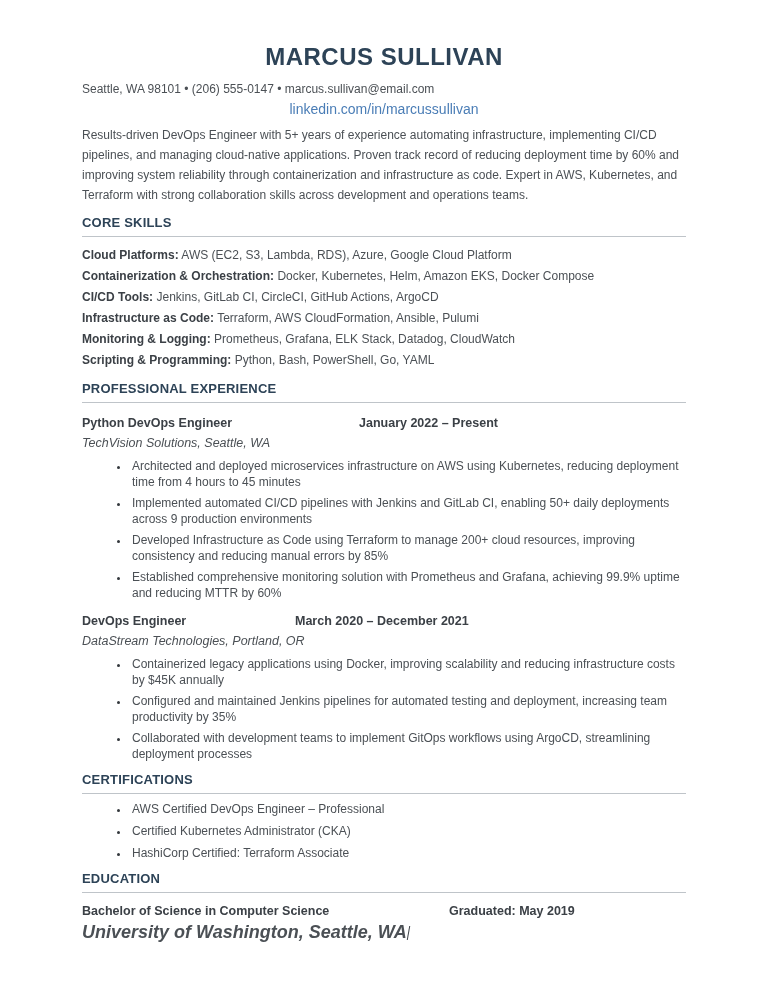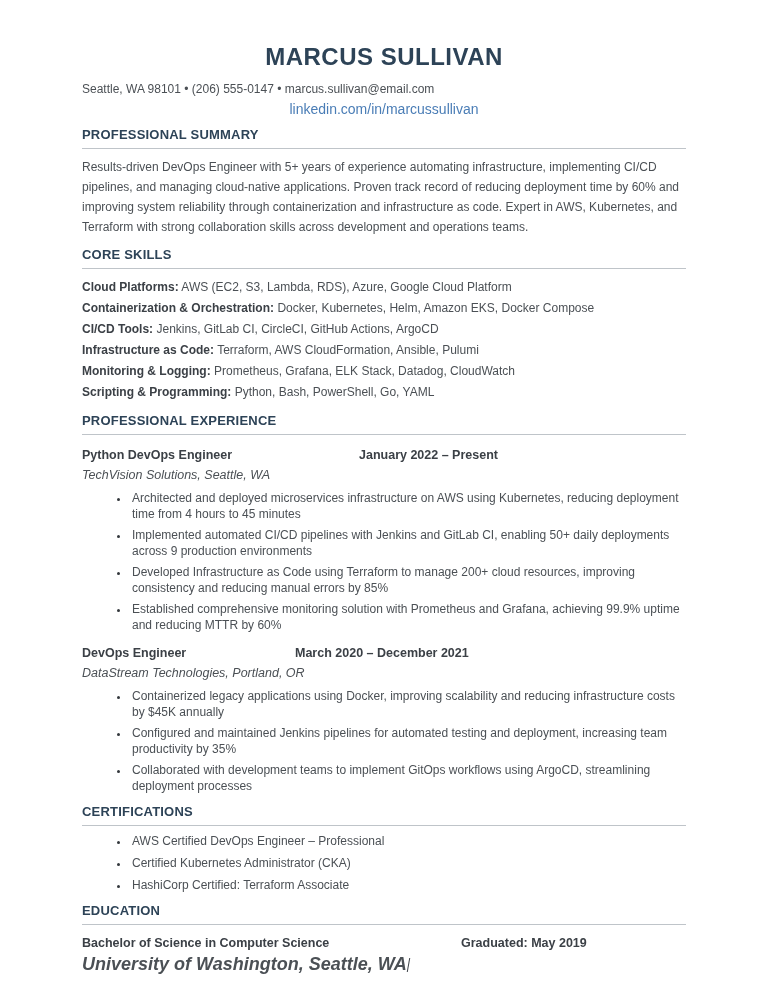--- a/index.html
+++ b/index.html
@@ -34,21 +34,21 @@
   .skills-block { margin-top: 8px; }
   .skill-line { margin: 0; font-size: 12px; line-height: 21px; }
   .skill-label { font-weight: bold; color: #3b4046; }
 
   
   .job-head { position: relative; margin-top: 12px; font-size: 12.5px; line-height: 17px; }
   .job-title, .job-dates, .degree, .grad-date { font-weight: bold; color: #3b4046; }
   .job-dates, .grad-date { position: absolute; top: 0; white-space: nowrap; }
   .d-273 { left: 277px; }
   .d-229 { left: 213px; }
-  .d-367 { left: 367px; margin-left: 12px; }
+  .d-367 { left: 367px; }
   .company { margin: 3px 0 0 0; font-size: 12.5px; line-height: 17px; font-style: italic; color: #4b5055; }
 
   ul.bullets { margin: 6px 0 0 0; padding: 0 0 0 48px; list-style: disc; }
   ul.bullets li { font-size: 12px; line-height: 16px; margin-bottom: 5px; color: #4b5055; padding-left: 2px; }
   ul.bullets li::marker { color: #33373c; font-size: 11px; }
 
   
   .certs ul.bullets { margin-top: 8px; }
   .certs ul.bullets li { line-height: 15px; margin-bottom: 7px; }
 
@@ -65,23 +65,20 @@
 
 <div class="page">
 
   <header>
     <h1 class="name">MARCUS SULLIVAN</h1>
     <p class="contact-line">Seattle, WA 98101 • (206) 555-0147 • marcus.sullivan@email.com</p>
     <p class="linkedin-line"><a href="#">linkedin.com/in/marcussullivan</a></p>
   </header>
 
   <section>
-    <div class="section-head">
-      <h2>PROFESSIONAL SUMMARY</h2>
-    </div>
     <p class="summary-text">Results-driven DevOps Engineer with 5+ years of experience automating infrastructure, implementing CI/CD pipelines, and managing cloud-native applications. Proven track record of reducing deployment time by 60% and improving system reliability through containerization and infrastructure as code. Expert in AWS, Kubernetes, and Terraform with strong collaboration skills across development and operations teams.</p>
   </section>
 
   <section>
     <div class="section-head">
       <h2>CORE SKILLS</h2>
     </div>
     <div class="skills-block">
       <p class="skill-line"><span class="skill-label">Cloud Platforms:</span> <span>AWS (EC2, S3, Lambda, RDS), Azure, Google Cloud Platform</span></p>
       <p class="skill-line"><span class="skill-label">Containerization &amp; Orchestration:</span> <span>Docker, Kubernetes, Helm, Amazon EKS, Docker Compose</span></p>

